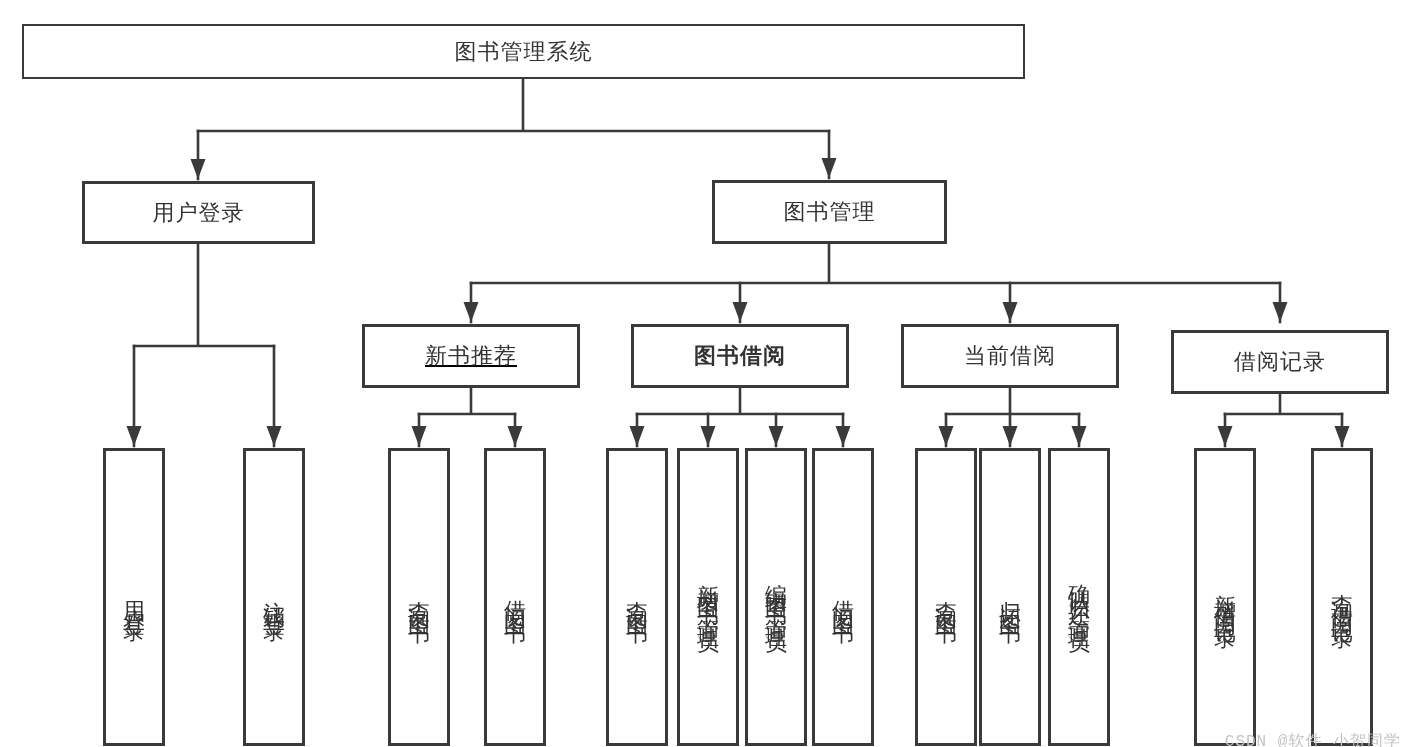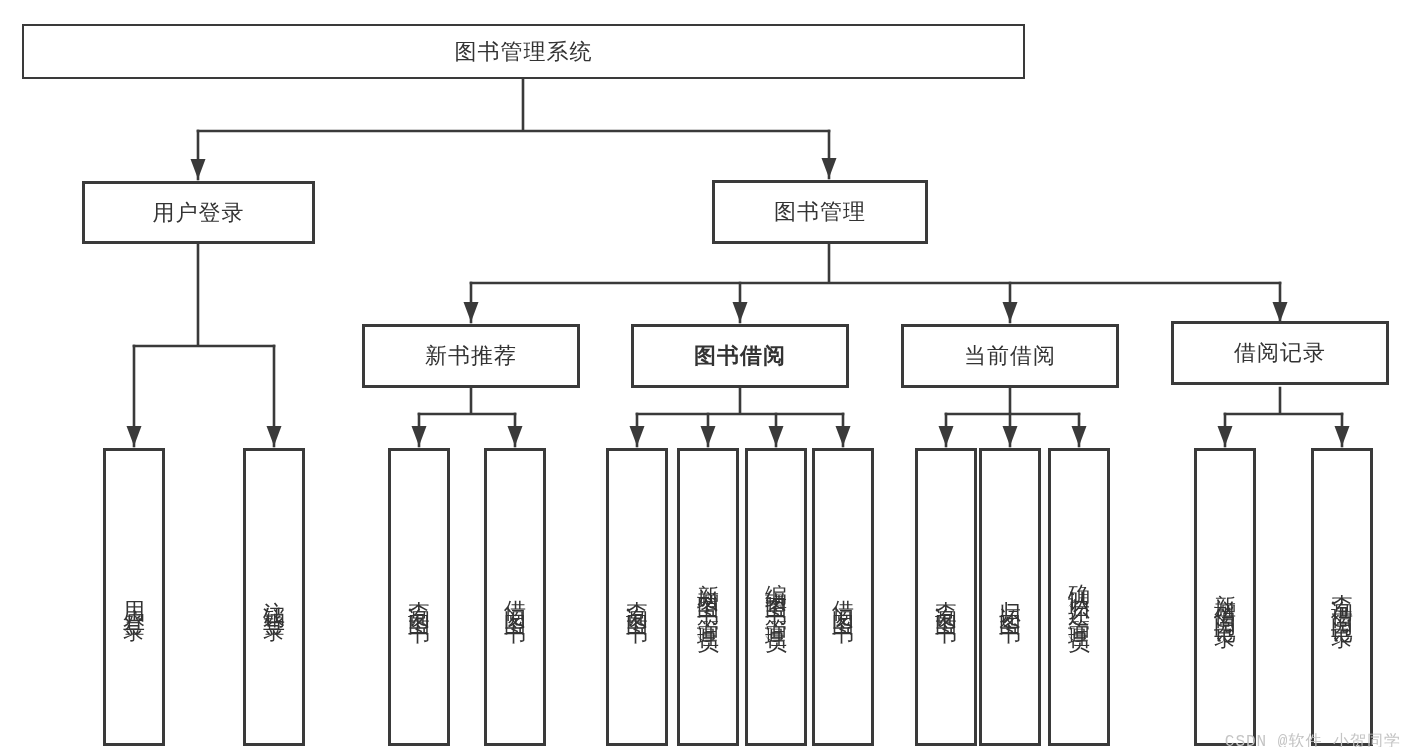--- a/index.html
+++ b/index.html
@@ -127,34 +127,34 @@
     <line class="ln" x1="1342" y1="403" x2="1342" y2="435" marker-end="url(#arr)"></line>
   </svg>
 
   <div class="box root" style="left:22px; top:13px; width:1003px; height:55px;">
     <span class="hlabel">图书管理系统</span>
   </div>
 
   <div class="box" style="left:82px; top:170px; width:233px; height:63px;">
     <span class="hlabel">用户登录</span>
   </div>
-  <div class="box" style="left:712px; top:169px; width:216px; height:64px;">
+  <div class="box" style="left:712px; top:169px; width:235px; height:64px;">
     <span class="hlabel">图书管理</span>
   </div>
 
-  <div class="box" style="left:362px; top:313px; width:218px; height:64px;">
+  <div class="box" style="left:362px; top:313px; width:218px; height:64px;text-decoration:underline;">
     <span class="hlabel">新书推荐</span>
   </div>
   <div class="box" style="left:631px; top:313px; width:218px; height:64px;font-weight:bold;">
     <span class="hlabel">图书借阅</span>
   </div>
   <div class="box" style="left:901px; top:313px; width:218px; height:64px;align-items:center;">
     <span class="hlabel">当前借阅</span>
   </div>
-  <div class="box" style="left:1171px; top:310px; width:218px; height:64px;">
+  <div class="box" style="left:1171px; top:319px; width:218px; height:64px;">
     <span class="hlabel">借阅记录</span>
   </div>
 
   <div class="box leaf" style="left:103px;">
     <span class="vlabel">用户登录</span>
   </div>
   <div class="box leaf" style="left:243px;">
     <span class="vlabel">注销登录</span>
   </div>
 

